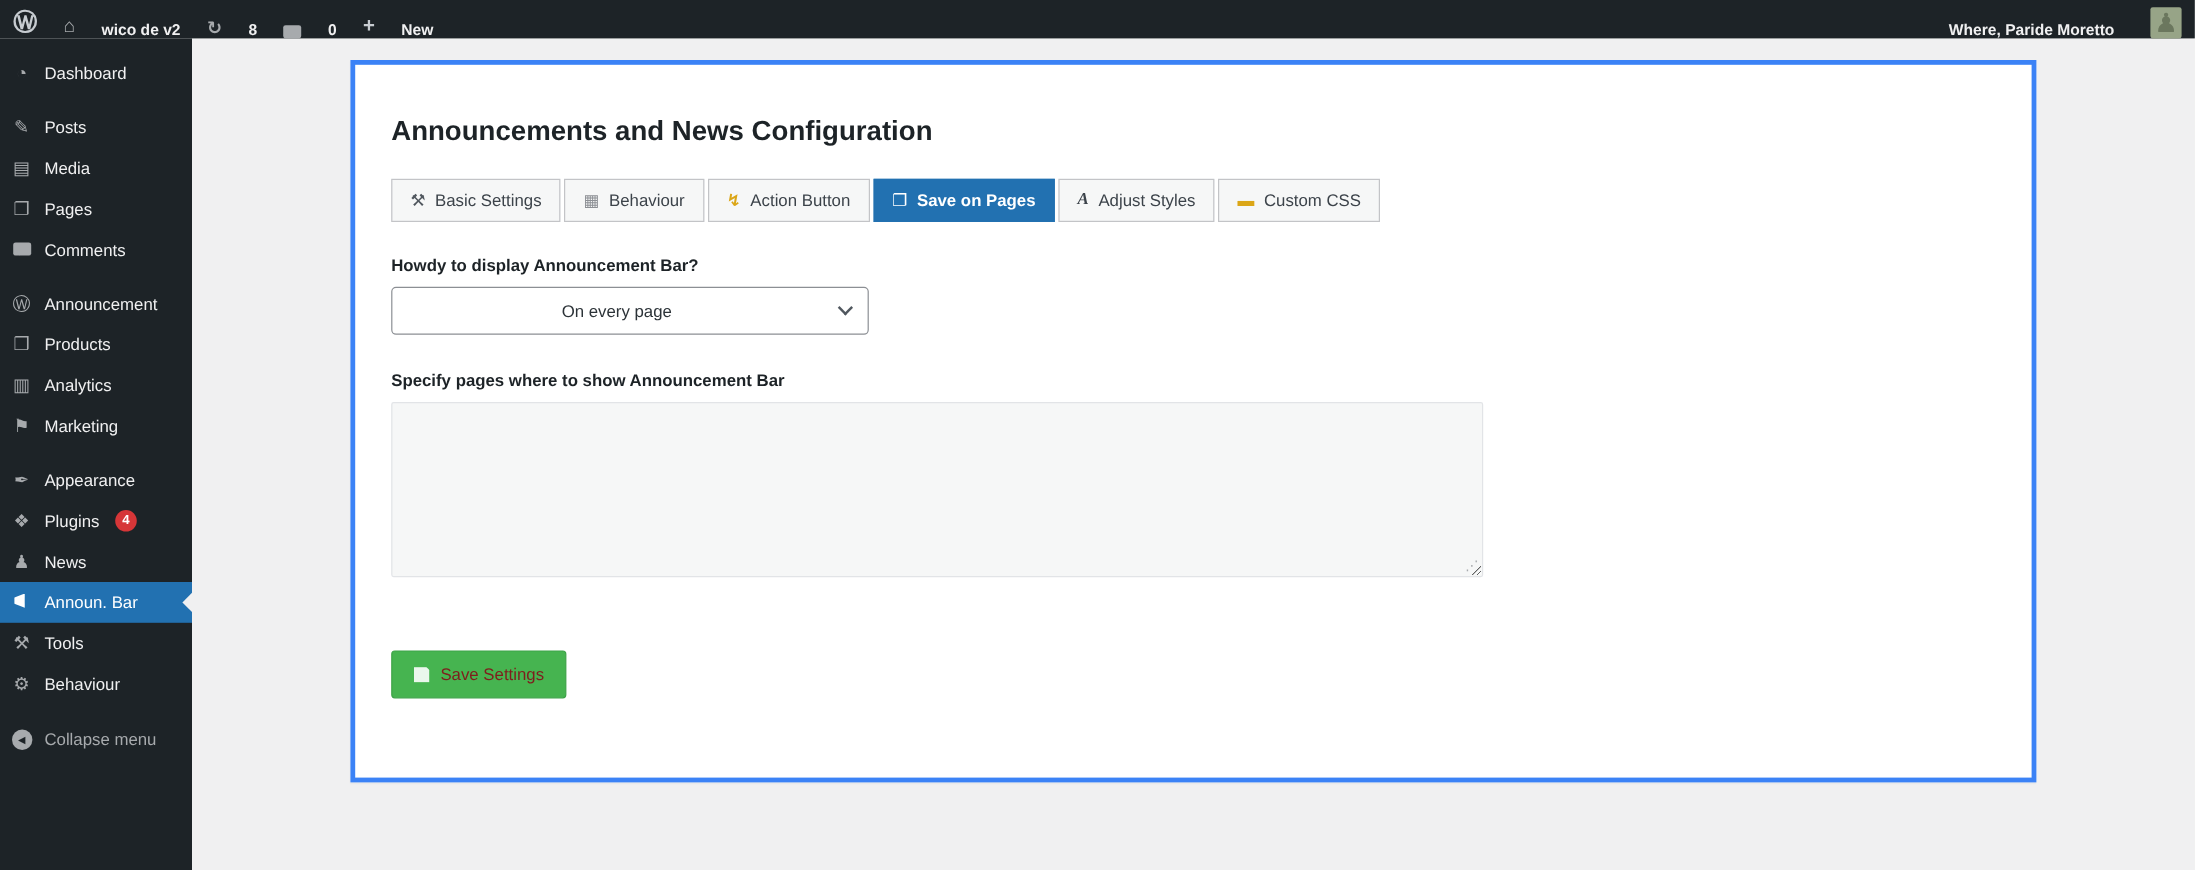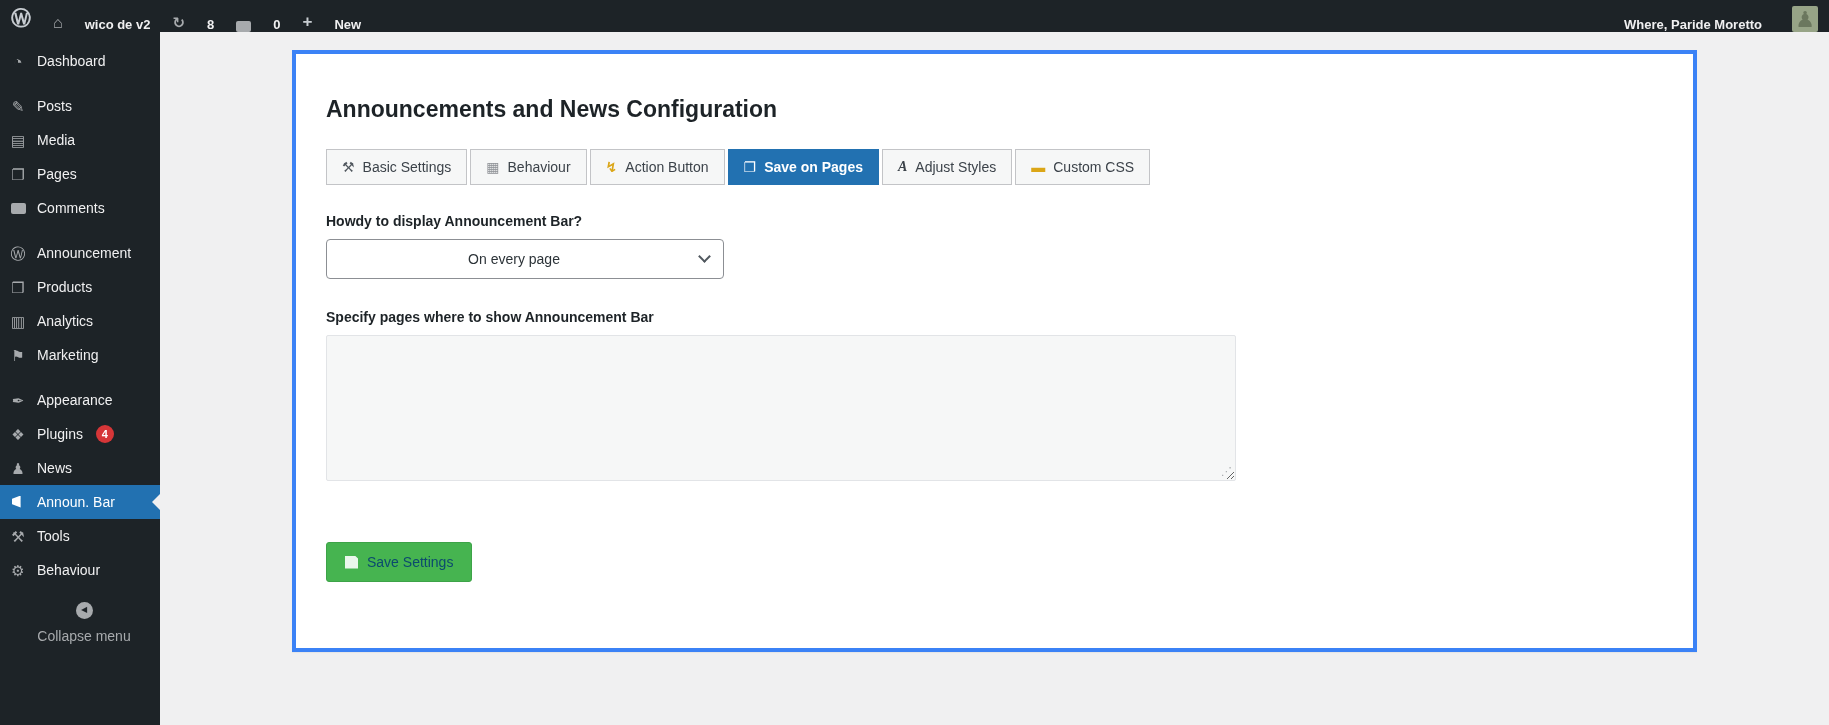--- a/index.html
+++ b/index.html
@@ -32,21 +32,21 @@
   .menu-item.active .menu-icon { color: #fff; }
   .menu-item.active::after { content: ""; position: absolute; right: 0; top: 50%; margin-top: -8px;
     border: 8px solid transparent; border-right-color: #f0f0f1; }
   .menu-sep { height: 11px; }
   .badge { display: inline-flex; align-items: center; justify-content: center; min-width: 18px; height: 18px;
     border-radius: 9px; background: #d63638; color: #fff; font-size: 11px; font-weight: bold; padding: 0 3px; margin-left: 4px; }
   .megaphone-icon { display: inline-block; width: 13px; height: 12px; background: #fff;
     clip-path: polygon(0 30%, 70% 0, 70% 100%, 0 70%); }
   .sb-bubble { background: #a7aaad; }
   .sb-bubble::after { border-top-color: #a7aaad; }
-  .collapse-item { margin-top: 12px; color: #a7aaad; flex-direction: column; }
+  .collapse-item { margin-top: 12px; color: #a7aaad; }
   .collapse-ic { width: 17px; height: 17px; border-radius: 50%; background: #a7aaad;
     display: inline-flex; align-items: center; justify-content: center; }
   .collapse-ic::before { content: "◀"; color: #1d2327; font-size: 8px; }
 
   
   .content { position: absolute; top: 32px; left: 160px; width: 1669px; height: 693px; background: #f0f0f1; }
   .card { width: 1405px; height: 602px; margin: 18px auto 0; background: #fff;
     border: 4px solid #3b82f6; box-shadow: 0 1px 1px rgba(0,0,0,0.04); padding: 26px 30px 30px; }
   .page-title { font-size: 23px; font-weight: 700; color: #1d2327; margin: 16px 0 26px; }
 
@@ -72,21 +72,21 @@
   .sel-arrow { position: absolute; right: 15px; top: 13px; width: 9px; height: 9px;
     border-right: 2px solid #50575e; border-bottom: 2px solid #50575e; transform: rotate(45deg); pointer-events: none; }
   .ta-wrap { position: relative; width: 910px; }
   .ta-wrap textarea { width: 910px; height: 146px; background: #f6f7f7; border: 1px solid #e2e4e7;
     border-radius: 2px; resize: vertical; padding: 8px 10px; font-family: "Liberation Sans", sans-serif; font-size: 13px; color: #2c3338; }
   .resize-dots { position: absolute; right: 4px; bottom: 6px; pointer-events: none; }
   .resize-dots::before { content: "⋰"; color: #a7aaad; font-size: 11px; }
   .help-text { font-style: italic; font-size: 13px; color: #50575e; margin-top: 8px; }
 
   .save-btn { margin-top: 58px; display: inline-flex; align-items: center; gap: 9px;
-    background: #46b450; border: 1px solid #3da348; border-radius: 3px; color: #0c4a6e;
+    background: #46b450; border: 1px solid #3da348; border-radius: 3px; color: #7f1d1d;
     font-size: 14px; padding: 0 18px; height: 40px; cursor: pointer; font-family: "Liberation Sans", sans-serif; }
   .save-icon { display: inline-block; width: 13px; height: 13px; background: #eaf7ec;
     clip-path: polygon(0 0, 76% 0, 100% 24%, 100% 100%, 0 100%); position: relative; }
 </style>
 </head>
 <body>
 
 <div class="admin-bar">
   <div class="ab-left">
     <div class="ab-item">

